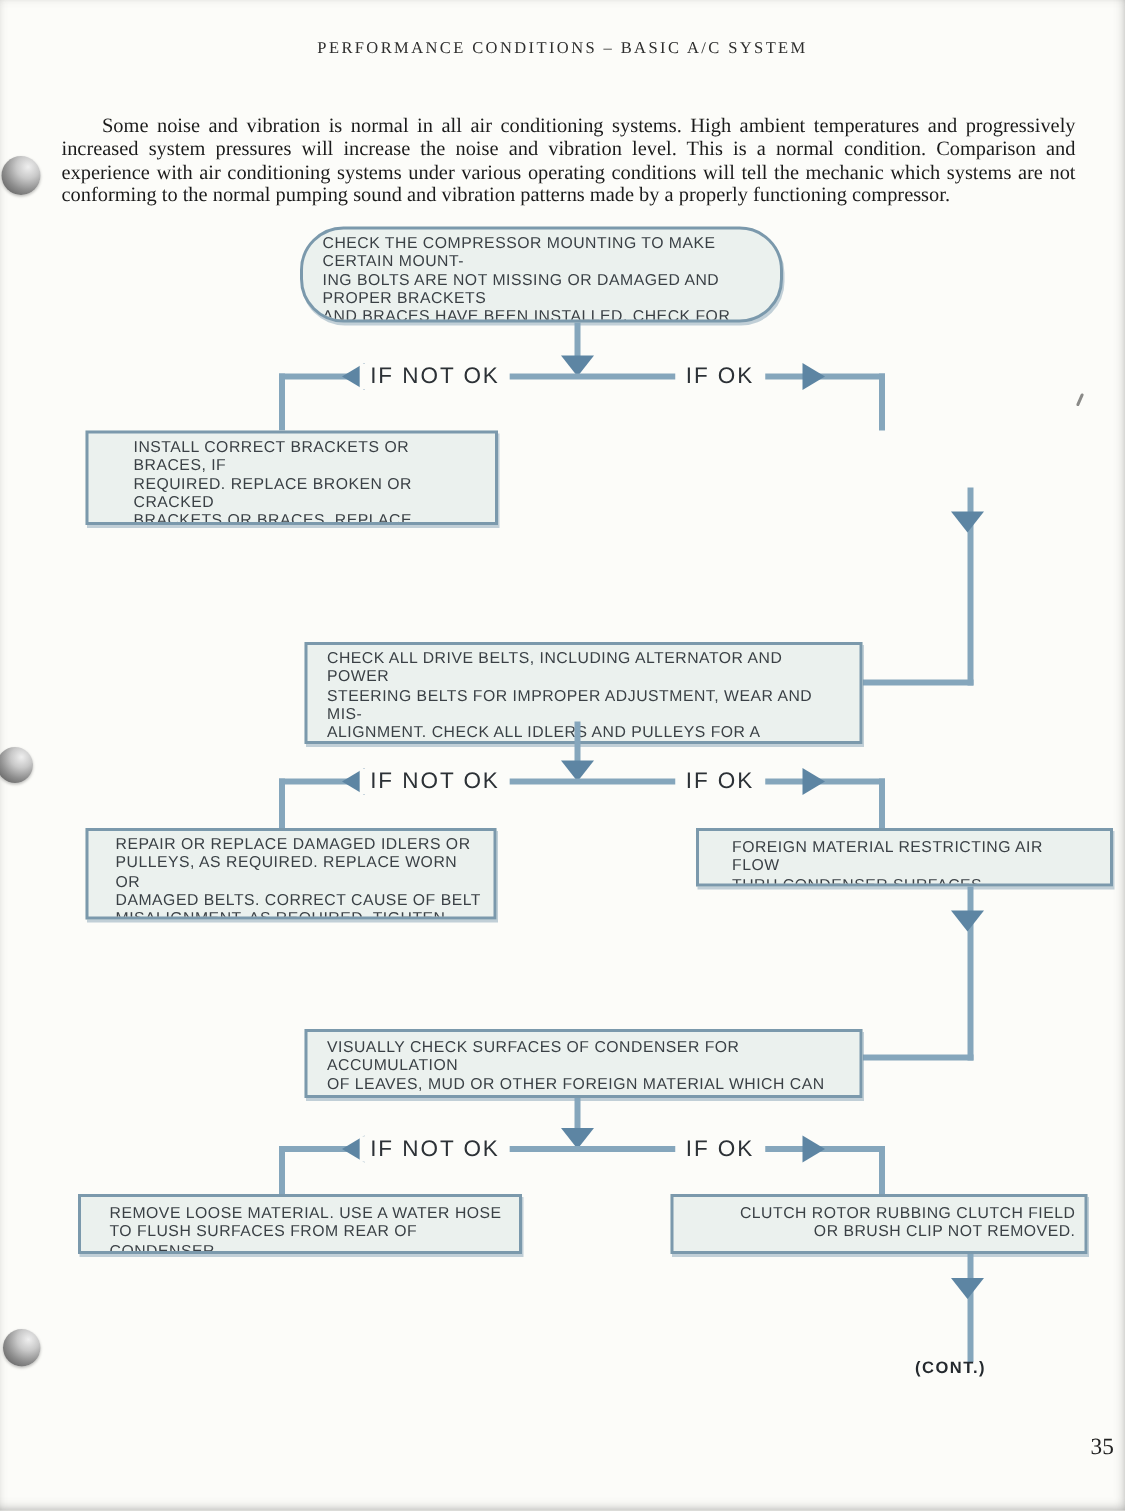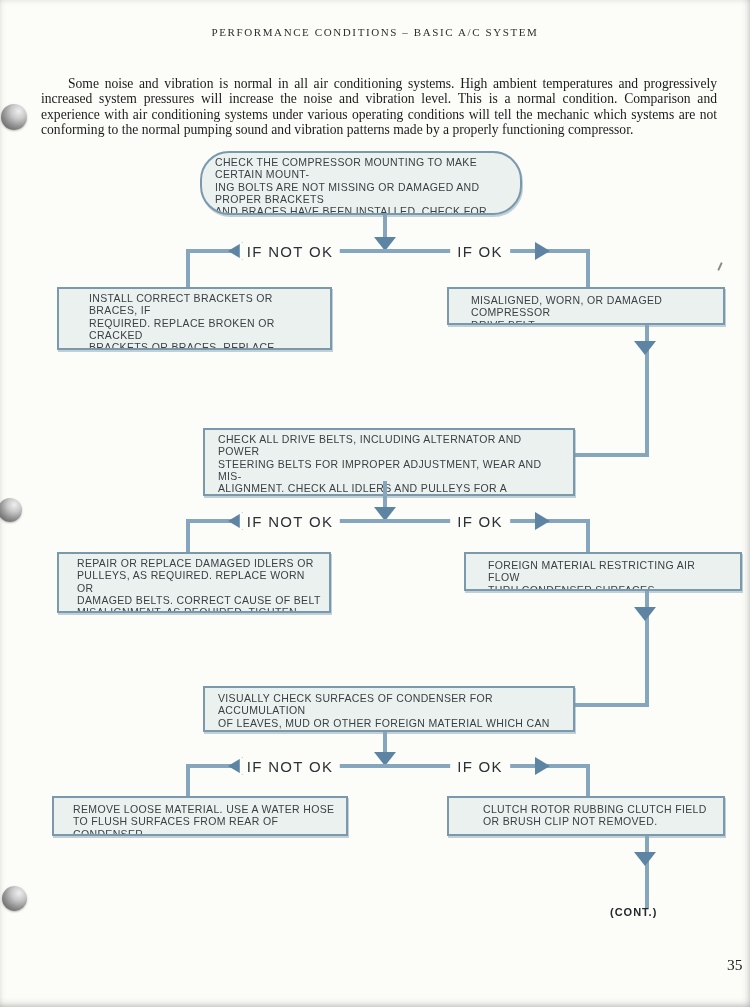--- a/index.html
+++ b/index.html
@@ -97,24 +97,20 @@
   <span class="blabel" style="left:290px;top:251px;">IF NOT OK</span>
   <span class="blabel" style="left:480px;top:251px;">IF OK</span>
 
   <div class="fc-box" style="left:57px;top:287px;width:275px;height:63px;padding:3px 6px 0 30px;">
     <span class="bt">INSTALL CORRECT BRACKETS OR BRACES, IF
 REQUIRED.  REPLACE BROKEN OR CRACKED
 BRACKETS OR BRACES.  REPLACE MISSING OR
 DAMAGED MOUNTING BOLTS.  TORQUE THE
 MOUNTING BOLTS TO SPECIFICATION.</span>
   </div>
-  <div class="fc-box" style="left:447px;top:287px;width:278px;height:38px;padding:5px 6px 0 22px;">
-    <span class="bt">MISALIGNED, WORN, OR DAMAGED COMPRESSOR
-DRIVE BELT.</span>
-  </div>
 
   <div class="ln" style="left:645px;top:325px;width:4px;height:132px;"></div>
   <div class="arr down" style="left:634px;top:341px;"></div>
   <div class="ln" style="left:575px;top:453px;width:74px;height:4px;"></div>
 
   <div class="fc-box" style="left:203px;top:428px;width:372px;height:68px;padding:3px 8px 0 13px;">
     <span class="bt">CHECK ALL DRIVE BELTS, INCLUDING ALTERNATOR AND POWER
 STEERING BELTS FOR IMPROPER ADJUSTMENT, WEAR AND MIS-
 ALIGNMENT.  CHECK ALL IDLERS AND PULLEYS FOR A DAMAGED
 CONDITION.</span>
@@ -159,21 +155,21 @@
   <div class="ln" style="left:586px;top:764px;width:4px;height:32px;"></div>
   <div class="arr left" style="left:228px;top:757px;"></div>
   <div class="arr right" style="left:535px;top:757px;"></div>
   <span class="blabel" style="left:290px;top:766px;">IF NOT OK</span>
   <span class="blabel" style="left:480px;top:766px;">IF OK</span>
 
   <div class="fc-box" style="left:52px;top:796px;width:296px;height:40px;padding:5px 6px 0 19px;">
     <span class="bt">REMOVE LOOSE MATERIAL.  USE A WATER HOSE
 TO FLUSH SURFACES FROM REAR OF CONDENSER.</span>
   </div>
-  <div class="fc-box" style="left:447px;top:796px;width:278px;height:40px;padding:5px 6px 0 34px;">
+  <div class="fc-box" style="left:447px;top:796px;width:278px;height:40px;padding:5px 6px 0 34px;text-align:right;">
     <span class="bt">CLUTCH ROTOR RUBBING CLUTCH FIELD
 OR BRUSH CLIP NOT REMOVED.</span>
   </div>
 
   <div class="ln" style="left:645px;top:836px;width:4px;height:72px;"></div>
   <div class="arr down" style="left:634px;top:852px;"></div>
   <div class="cont">(CONT.)</div>
 
   <div class="pgnum">35</div>
 </div>

